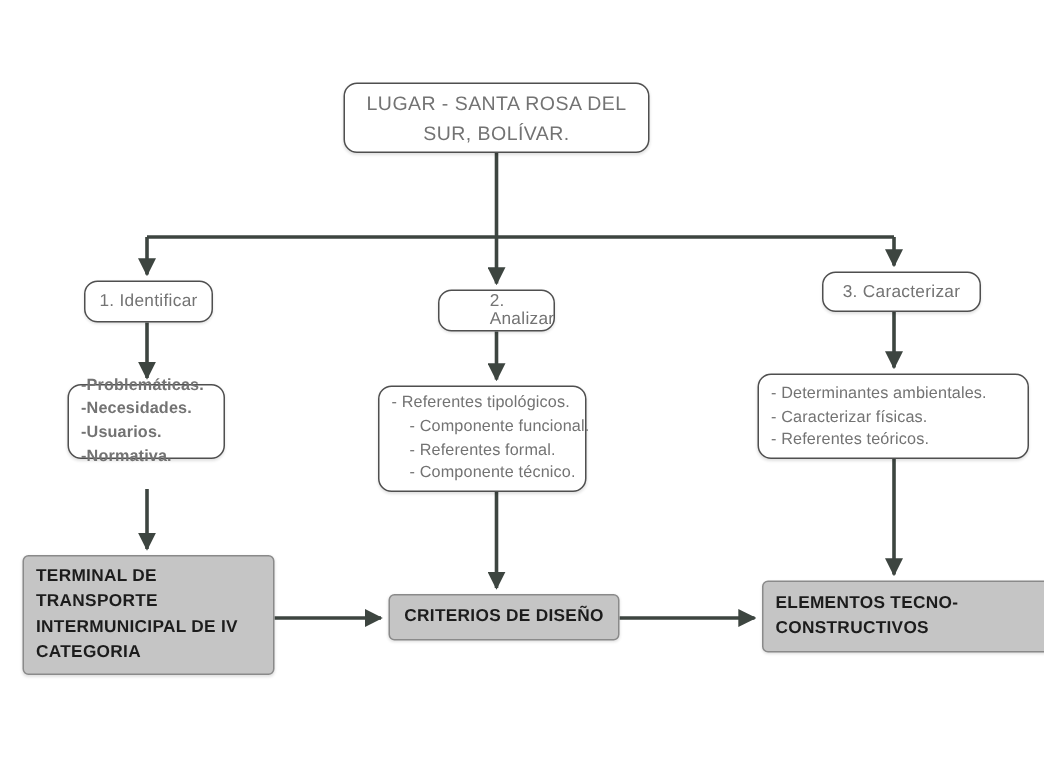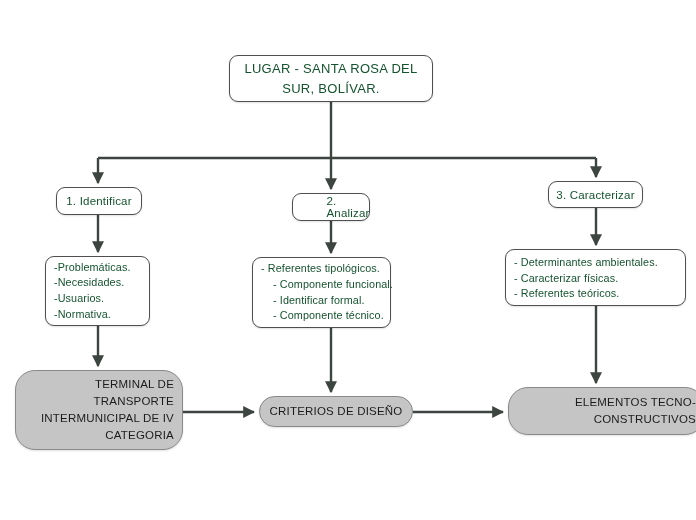--- a/index.html
+++ b/index.html
@@ -1,30 +1,30 @@
 <!DOCTYPE html>
 <html><head>
 <meta charset="utf-8">
 <style>
   html,body{margin:0;padding:0;background:#ffffff;}
   body{font-family:"Liberation Sans", sans-serif;}
   #canvas{position:relative;width:696px;height:520px;background:#ffffff;overflow:hidden;}
   #wires{position:absolute;left:0;top:0;width:696px;height:520px;}
   #wires line, #wires polyline{stroke:#3d4540;stroke-width:2.4;fill:none;}
   .node{position:absolute;box-sizing:border-box;background:#ffffff;border:1.6px solid #4f4f4f;
-        border-radius:9px;color:#14532d;display:flex;align-items:center;justify-content:center;
+        border-radius:9px;color:#737373;display:flex;align-items:center;justify-content:center;
         box-shadow:0 1px 2px rgba(0,0,0,0.12);}
   .node.title{font-size:13px;line-height:1.5;text-align:center;letter-spacing:0.3px;padding:4px 10px;}
   .node.step{font-size:11.5px;letter-spacing:0.2px;padding:2px 6px;}
   .node.detail{align-items:flex-start;justify-content:flex-start;flex-direction:column;
                font-size:10.8px;line-height:1.45;padding:5px 8px;letter-spacing:0.1px;}
   .node.detail .ln{white-space:nowrap;}
   .node.detail .ln.sub{padding-left:12px;}
-  .node.outcome{background:#c5c5c5;border:1.6px solid #8a8a8a;border-radius:20px;
-                font-weight:normal;font-size:11.5px;line-height:1.5;text-align:right;
+  .node.outcome{background:#c5c5c5;border:1.6px solid #8a8a8a;border-radius:4px;
+                font-weight:bold;font-size:11.5px;line-height:1.5;text-align:left;
                 letter-spacing:0.2px;padding:4px 8px;color:#1c1c1c;}
 </style>
 </head>
 <body>
 
 <div id="canvas">
 
   <svg id="wires" viewBox="0 0 696 520">
     <defs>
       <marker id="arw" viewBox="0 0 10 10" refX="9" refY="5" markerWidth="5" markerHeight="5" orient="auto-start-reverse">
@@ -49,33 +49,33 @@
     <line x1="596" y1="303" x2="596" y2="383" marker-end="url(#arw)"></line>
 
     <line x1="183" y1="412" x2="254" y2="412" marker-end="url(#arw)"></line>
     <line x1="413" y1="412" x2="503" y2="412" marker-end="url(#arw)"></line>
   </svg>
 
   <div class="node title" style="left:229px;top:55px;width:204px;height:47px;">LUGAR - SANTA ROSA DEL SUR, BOLÍVAR.</div>
 
   <div class="node step" style="left:56px;top:187px;width:86px;height:28px;">1. Identificar</div>
   <div class="node step" style="left:292px;top:193px;width:78px;height:28px;padding-left:40px;">2. Analizar</div>
-  <div class="node step" style="left:548px;top:181px;width:95px;height:27px;text-align:center;">3. Caracterizar</div>
+  <div class="node step" style="left:548px;top:181px;width:106px;height:27px;text-align:center;">3. Caracterizar</div>
 
-  <div class="node detail" style="left:45px;top:256px;width:105px;height:70px;justify-content:center;">
+  <div class="node detail" style="left:45px;top:256px;width:105px;height:50px;justify-content:center;font-weight:bold;">
     <div class="ln">-Problemáticas.</div>
     <div class="ln">-Necesidades.</div>
     <div class="ln">-Usuarios.</div>
     <div class="ln">-Normativa.</div>
   </div>
 
   <div class="node detail" style="left:252px;top:257px;width:139px;height:71px;justify-content:center;">
     <div class="ln">- Referentes tipológicos.</div>
     <div class="ln sub">- Componente funcional.</div>
-    <div class="ln sub">- Identificar formal.</div>
+    <div class="ln sub">- Referentes formal.</div>
     <div class="ln sub">- Componente técnico.</div>
   </div>
 
   <div class="node detail" style="left:505px;top:249px;width:181px;height:57px;justify-content:space-between;">
     <div class="ln">- Determinantes ambientales.</div>
     <div class="ln">- Caracterizar físicas.</div>
     <div class="ln">- Referentes teóricos.</div>
   </div>
 
   <div class="node outcome" style="left:15px;top:370px;width:168px;height:80px;">TERMINAL DE TRANSPORTE INTERMUNICIPAL DE IV CATEGORIA</div>

